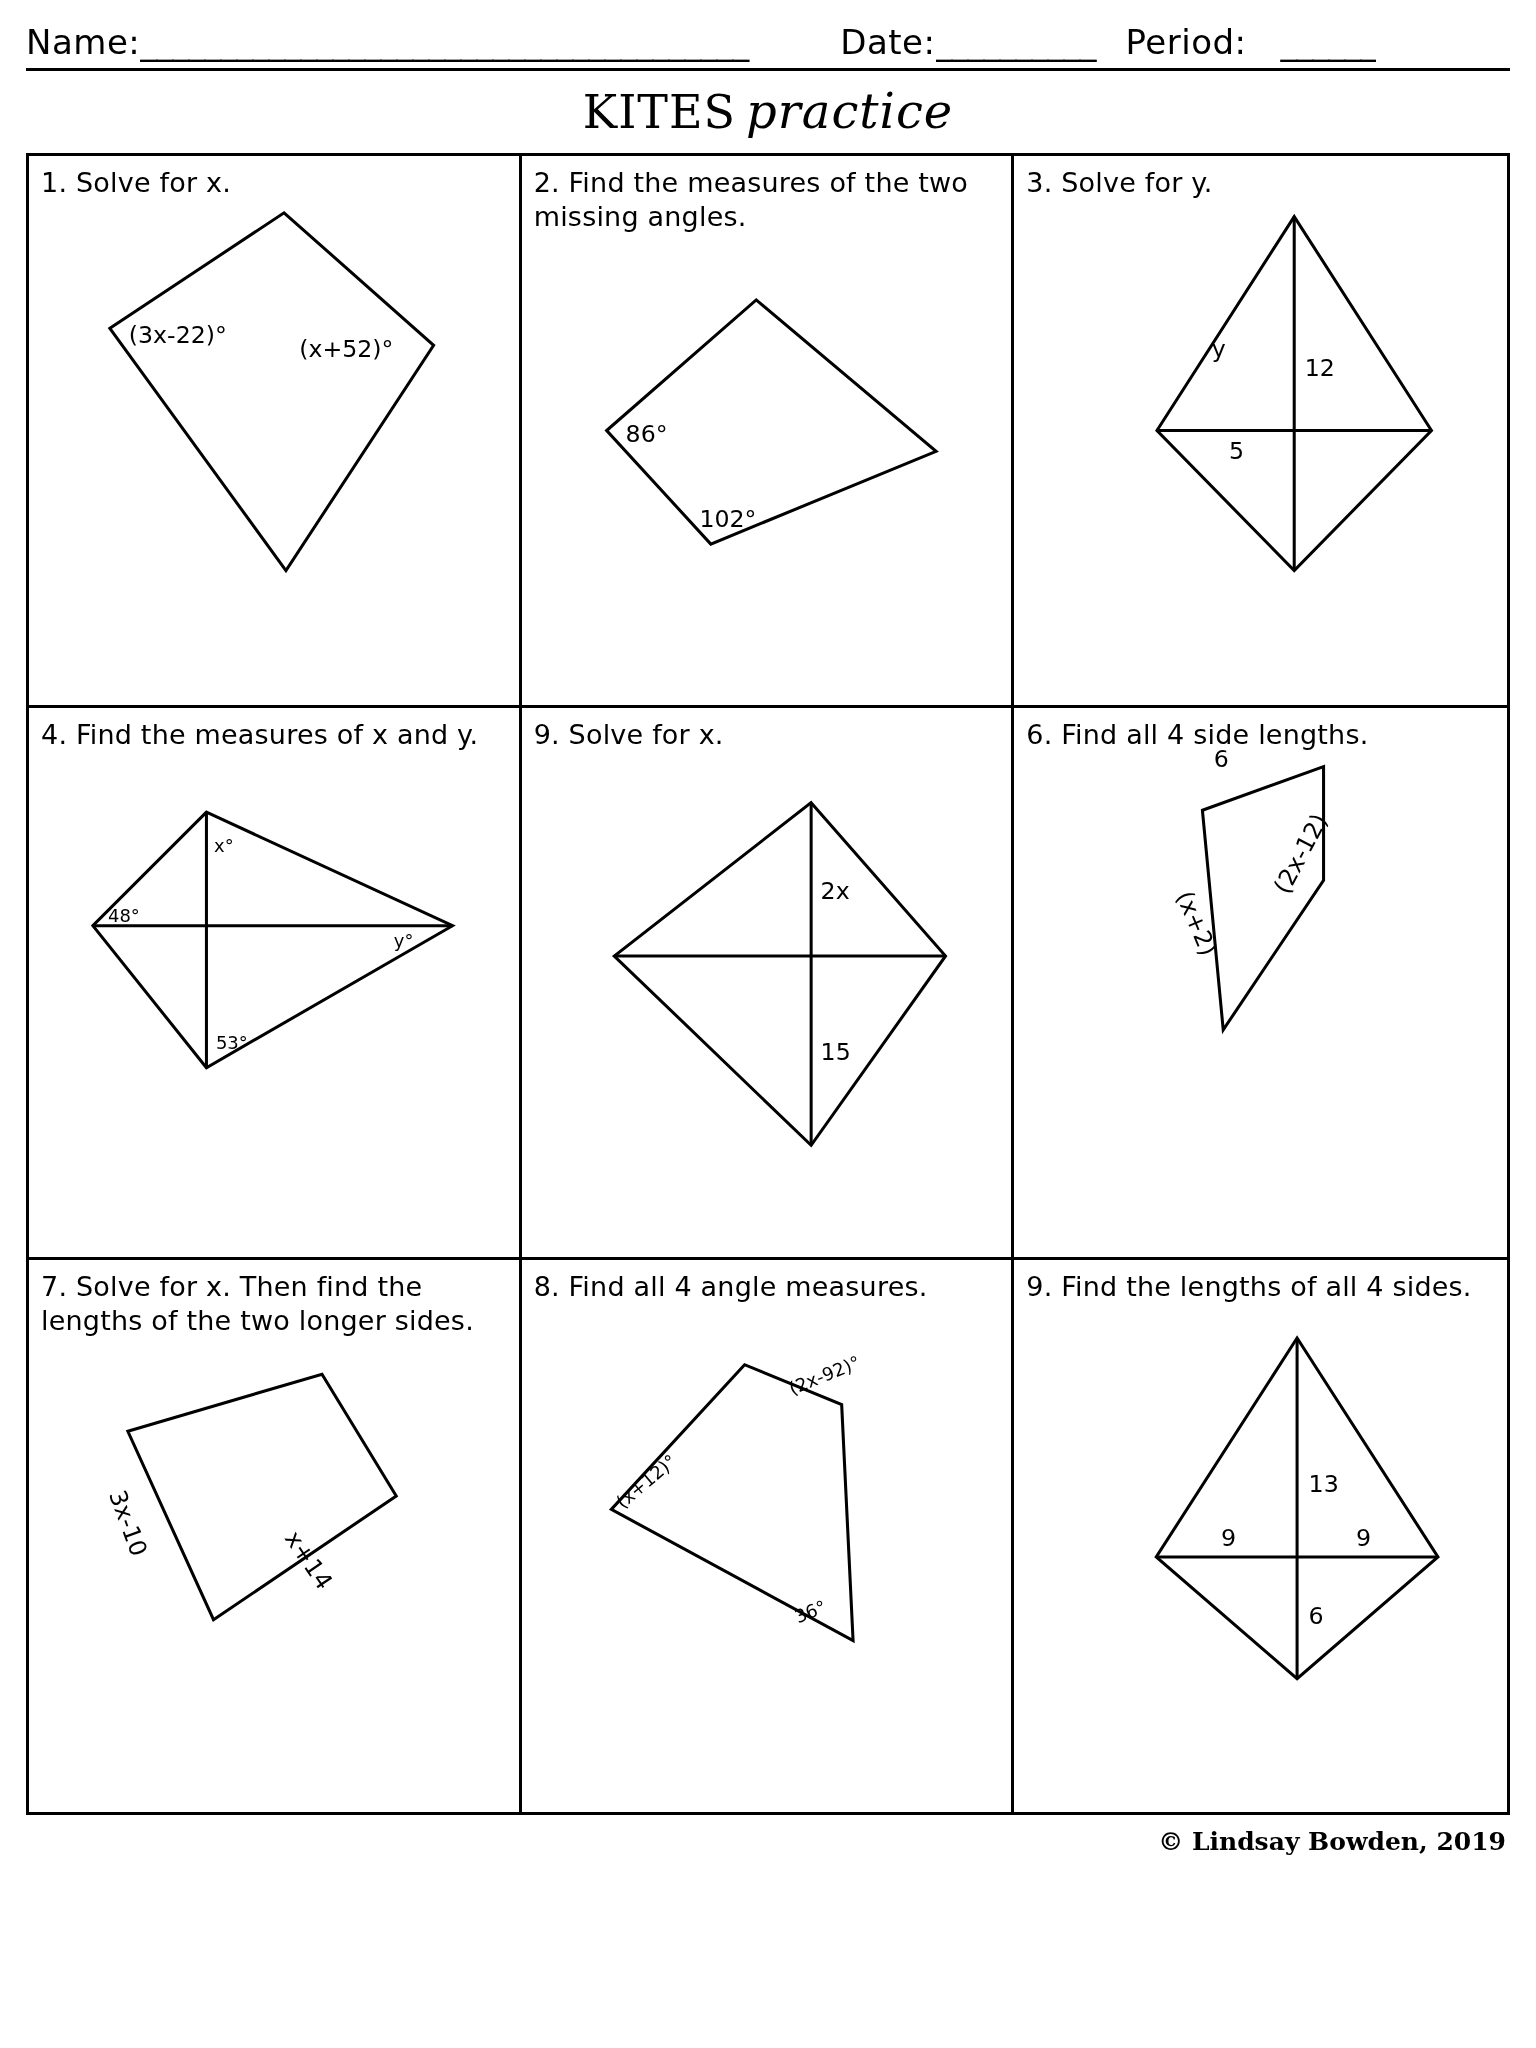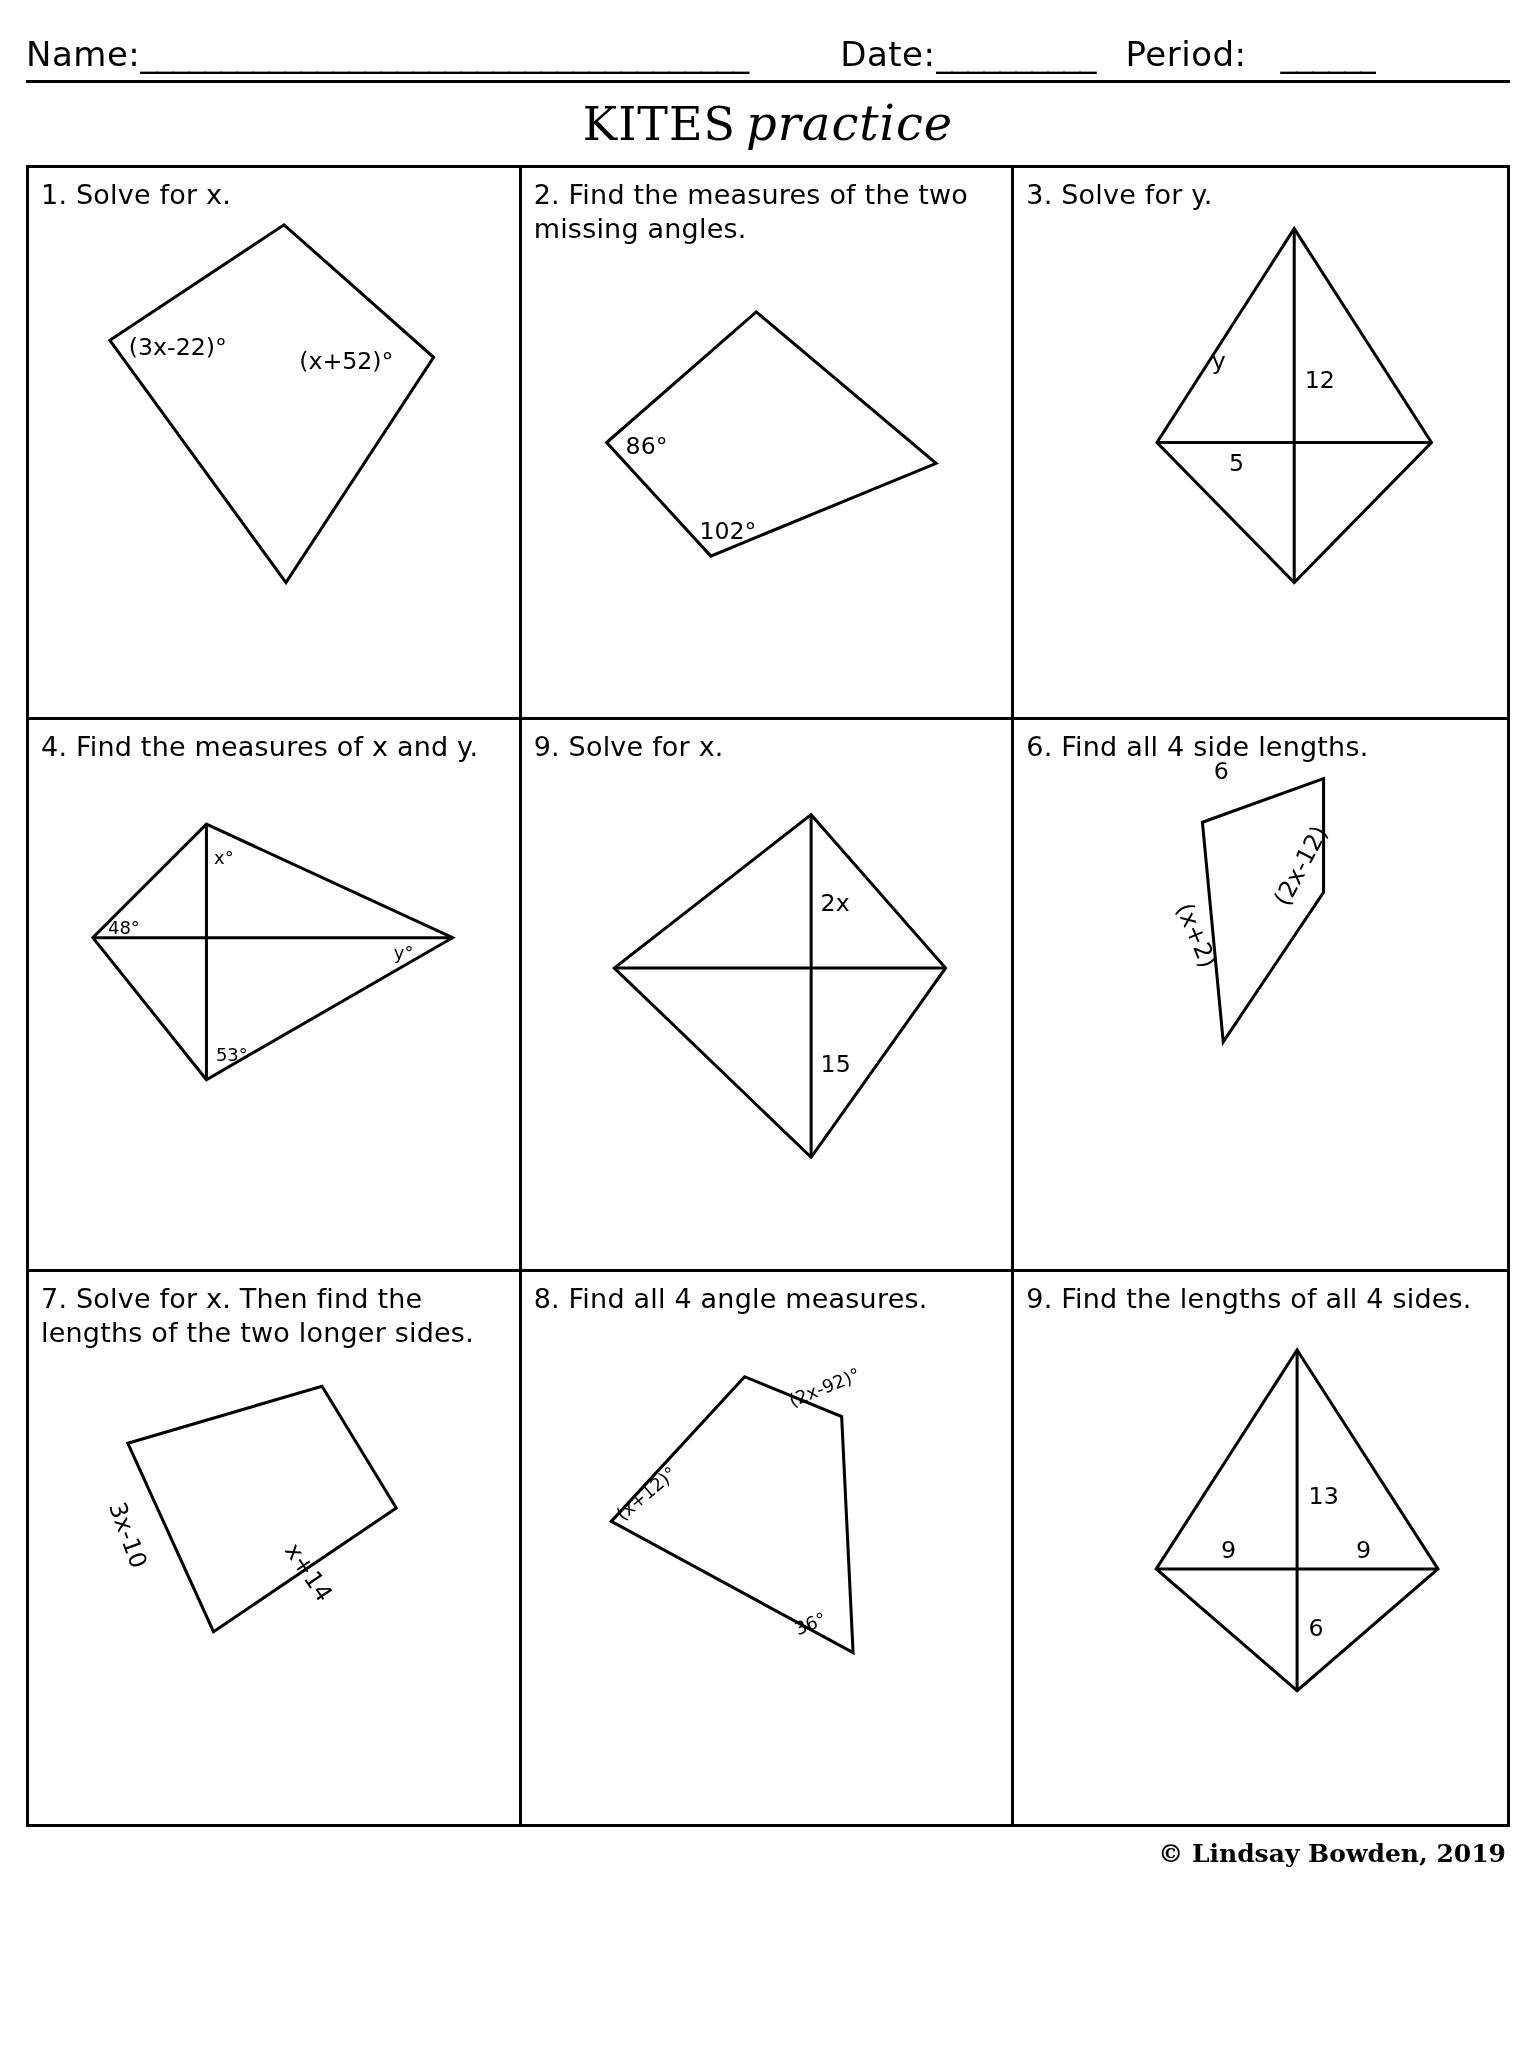--- a/index.html
+++ b/index.html
@@ -13,21 +13,21 @@
     font-family: "DejaVu Sans", sans-serif;
     color: #000000;
     position: relative;
     overflow: hidden;
   }
   .page {
     width: 1536px;
     height: 2048px;
     position: relative;
     box-sizing: border-box;
-    padding: 12px 26px;
+    padding: 0 26px;
   }
 
   
   .name-row {
     display: flex;
     align-items: flex-end;
     font-size: 34px;
     letter-spacing: 0.5px;
     padding-top: 10px;
     height: 52px;

